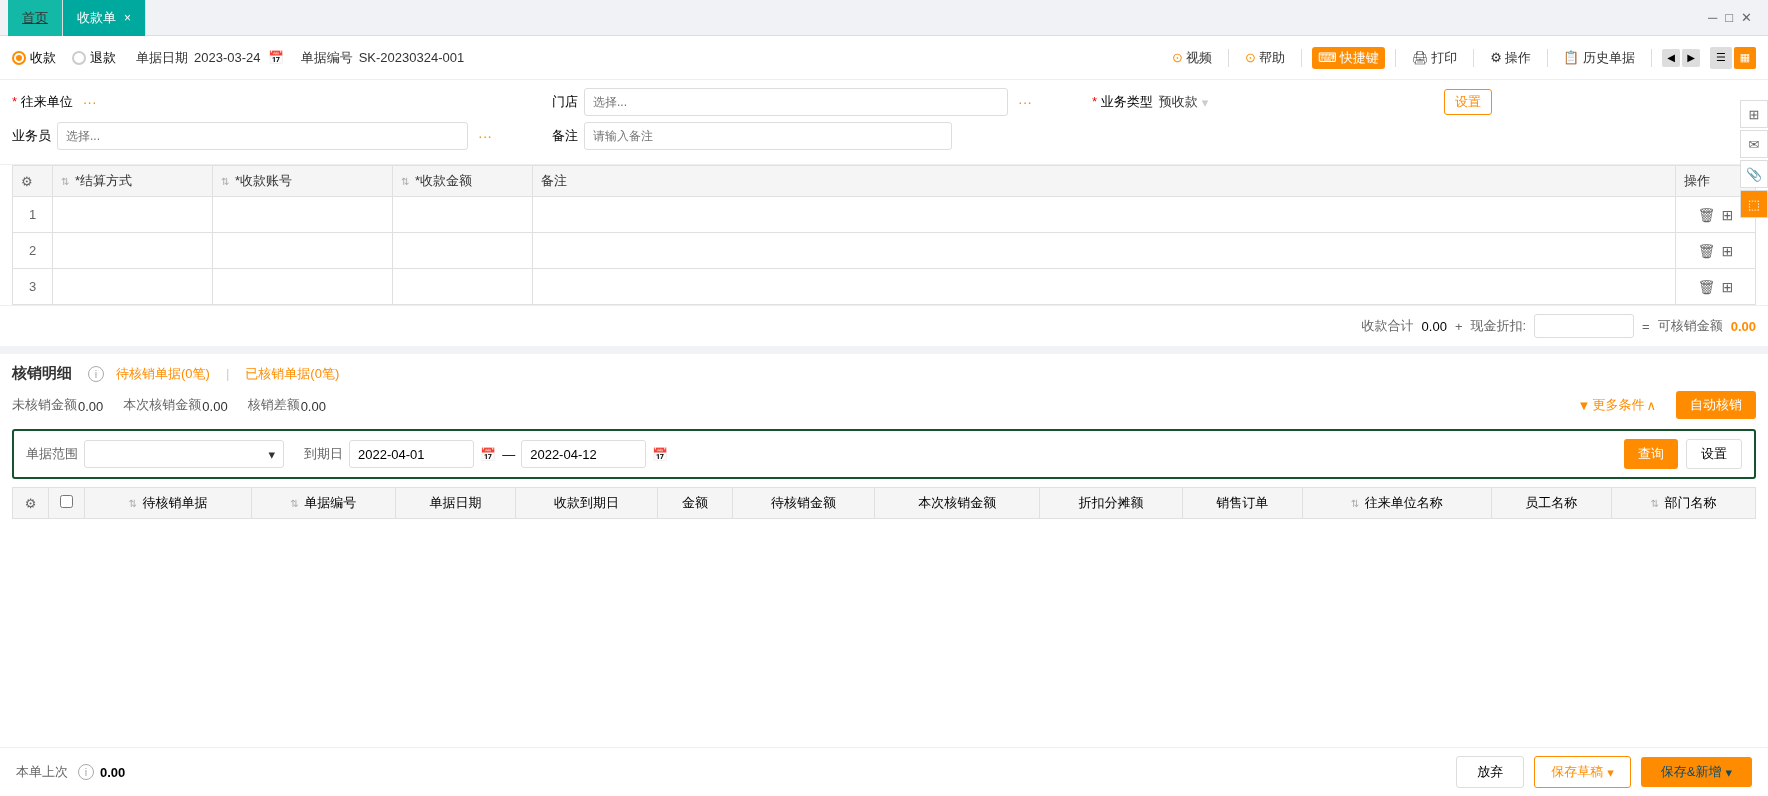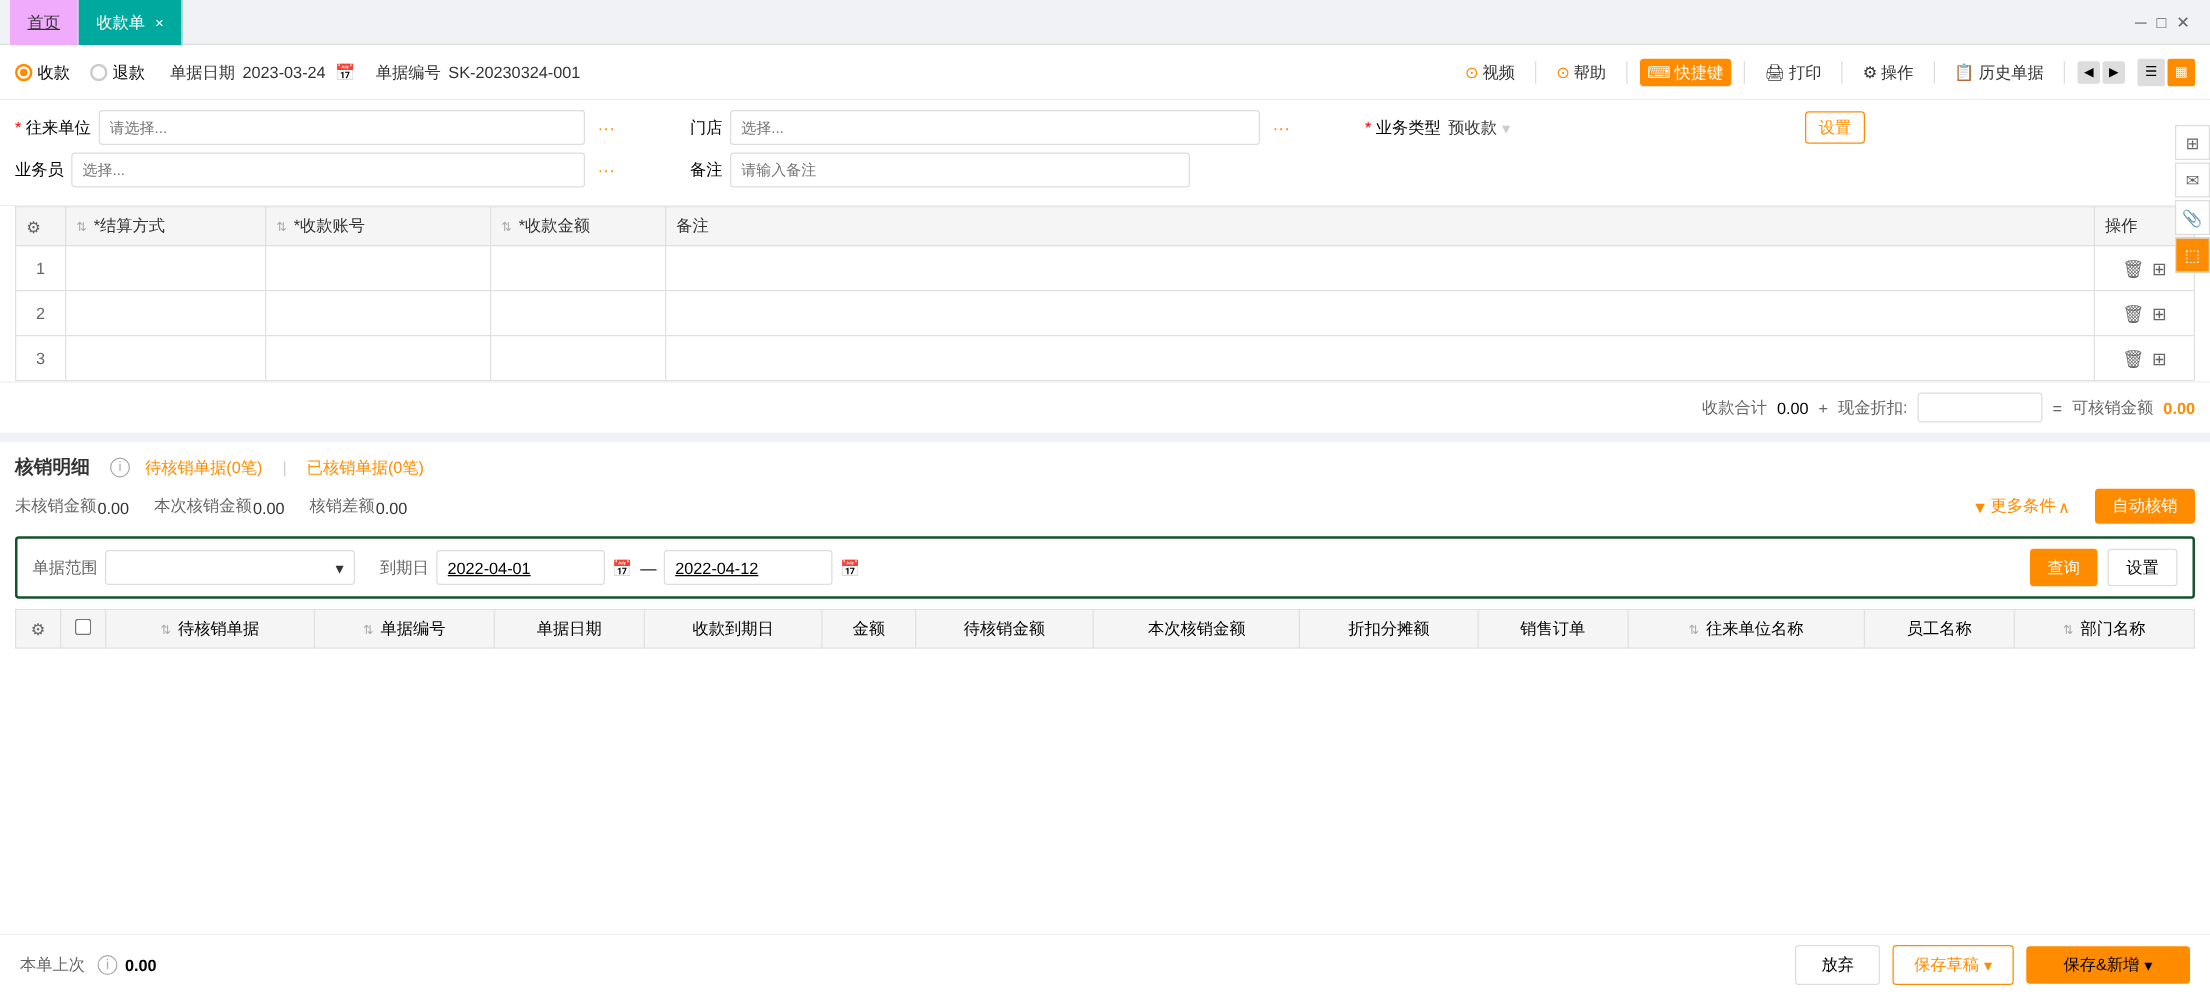--- a/index.html
+++ b/index.html
@@ -7,21 +7,21 @@
 
     
     .tab-bar {
       display: flex; align-items: center; background: #f0f2f5; height: 36px;
       border-bottom: 1px solid #ddd; padding: 0 8px;
     }
     .tab-item {
       display: flex; align-items: center; padding: 0 14px; height: 36px;
       cursor: pointer; font-size: 13px; color: #333; border-right: 1px solid #ddd;
     }
-    .tab-item.home { background: #f0abfc; color: #333; text-decoration: underline; }
+    .tab-item.home { background: #14b8a6; color: #333; text-decoration: underline; }
     .tab-item.active { background: #00a99d; color: #fff; }
     .tab-close { margin-left: 8px; cursor: pointer; font-size: 12px; }
 
     
     .main-content { background: #fff; height: 760px; display: flex; flex-direction: column; }
 
     
     .header-bar {
       display: flex; align-items: center; padding: 6px 12px; border-bottom: 1px solid #eee;
       background: #fff; height: 44px;
@@ -83,37 +83,37 @@
     .info-icon { display: inline-flex; align-items: center; justify-content: center; width: 16px; height: 16px; border-radius: 50%; border: 1px solid #aaa; color: #aaa; font-size: 11px; cursor: pointer; margin-left: 4px; }
     .stats-row { display: flex; align-items: center; gap: 20px; margin-bottom: 10px; }
     .stat-item { display: flex; align-items: flex-end; gap: 1px; }
     .stat-label { color: #666; }
     .stat-value { color: #333; }
     .more-conditions { color: #ff8c00; cursor: pointer; display: flex; align-items: center; gap: 2px; margin-left: auto; }
     .auto-recon-btn { background: #ff8c00; color: #fff; border: none; border-radius: 3px; padding: 5px 14px; cursor: pointer; }
     .filter-field { display: flex; align-items: center; gap: 6px; }
     .filter-label { white-space: nowrap; color: #666; }
     .filter-select { border: 1px solid #ddd; border-radius: 3px; padding: 3px 8px; height: 28px; color: #333; min-width: 180px; display: flex; align-items: center; justify-content: space-between; cursor: pointer; }
-    .filter-input { border: 1px solid #ddd; border-radius: 3px; padding: 3px 8px; height: 28px; width: 135px; text-decoration: underline; }
+    .filter-input { border: 1px solid #ddd; border-radius: 3px; padding: 3px 8px; height: 28px; width: 125px; }
     .filter-date-range { display: flex; align-items: center; gap: 6px; }
     .settings-small-btn { background: #fff; border: 1px solid #ddd; border-radius: 3px; padding: 5px 14px; cursor: pointer; }
 
     
     .bottom-table { width: 100%; border-collapse: collapse; }
     .bottom-table th { background: #f5f5f5; border: 1px solid #e0e0e0; padding: 6px 8px; font-weight: normal; white-space: nowrap; }
 
     
     .footer-bar {
       display: flex; align-items: center; justify-content: flex-start;
       padding: 8px 16px; border-top: 1px solid #eee; background: #fff; gap: 10px;
       position: fixed; bottom: 0; width: 100%; margin-top: 11px;
     }
     .footer-left { margin-right: auto; display: flex; align-items: center; gap: 6px; }
     .footer-btn { border: 1px solid #ddd; background: #fff; border-radius: 3px; padding: 6px 20px; cursor: pointer; font-size: 13px; }
-    .footer-btn-primary { background: #ff8c00; color: #000000; border: none; border-radius: 3px; padding: 6px 30px; cursor: pointer; font-size: 13px; display: flex; align-items: center; gap: 4px; }
+    .footer-btn-primary { background: #ff8c00; color: #0c4a6e; border: none; border-radius: 3px; padding: 6px 20px; cursor: pointer; font-size: 13px; display: flex; align-items: center; gap: 4px; }
     .footer-btn-secondary { background: #fff; border: 1px solid #ff8c00; color: #ff8c00; border-radius: 3px; padding: 6px 16px; cursor: pointer; font-size: 13px; display: flex; align-items: center; gap: 4px; }
 
     
     .right-panel { position: fixed; right: 0; top: 100px; display: flex; flex-direction: column; gap: 2px; }
     .right-icon { width: 28px; height: 28px; background: #fff; border: 1px solid #ddd; display: flex; align-items: center; justify-content: center; cursor: pointer; font-size: 13px; color: #666; }
     .right-icon.active { background: #ff8c00; color: #fff; }
     input[type="checkbox"] { cursor: pointer; }
 
     .nav-arrows { display: flex; gap: 2px; }
     .nav-arrow { width: 18px; height: 18px; background: #ddd; display: flex; align-items: center; justify-content: center; cursor: pointer; font-size: 10px; border-radius: 2px; }
@@ -201,21 +201,20 @@
         <div class="view-btn active">▦</div>
       </div>
     </div>
   </div>
 
   <div class="form-area">
     <div class="form-row">
 
       <div class="form-field" style="max-width:480px;">
         <label><span class="required-star">*</span> <span>往来单位</span></label>
-        <input type="text" class="form-input" style="width: 240px;" placeholder="请选择...">
         <span class="more-btn">···</span>
       </div>
 
       <div class="form-field" style="max-width:480px; margin-left:60px;">
         <label><span>门店</span></label>
         <input type="text" class="form-input" style="width: 280px;" placeholder="选择...">
         <span class="more-btn">···</span>
       </div>
 
       <div class="form-field" style="max-width:400px; margin-left:60px;">

